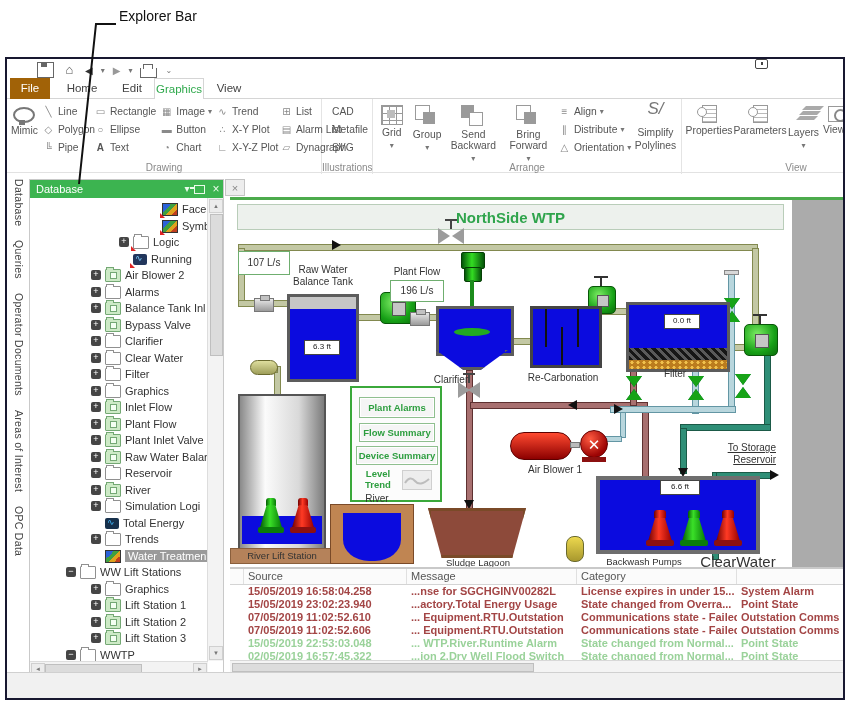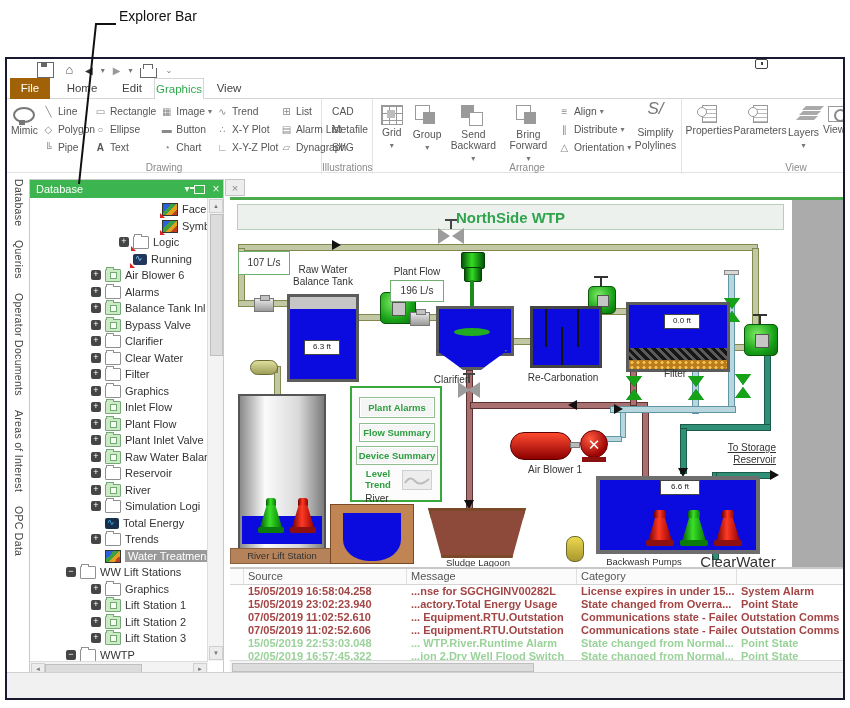--- a/index.html
+++ b/index.html
@@ -377,21 +377,21 @@
           <span class="tlabel">Logic</span>
         </div>
       <div class="trow lv2" style="top:53px">
           <span class="exp none"></span>
           <span class="tico ico-run short"></span>
           <span class="tlabel">Running</span>
         </div>
       <div class="trow lv1" style="top:69px">
           <span class="exp">+</span>
           <span class="tico ico-pfolder"></span>
-          <span class="tlabel">Air Blower 6</span>
+          <span class="tlabel">Air Blower 2</span>
         </div>
       <div class="trow lv1" style="top:86px">
           <span class="exp">+</span>
           <span class="tico ico-folder"></span>
           <span class="tlabel">Alarms</span>
         </div>
       <div class="trow lv1" style="top:102px">
           <span class="exp">+</span>
           <span class="tico ico-pfolder"></span>
           <span class="tlabel">Balance Tank Inl</span>

